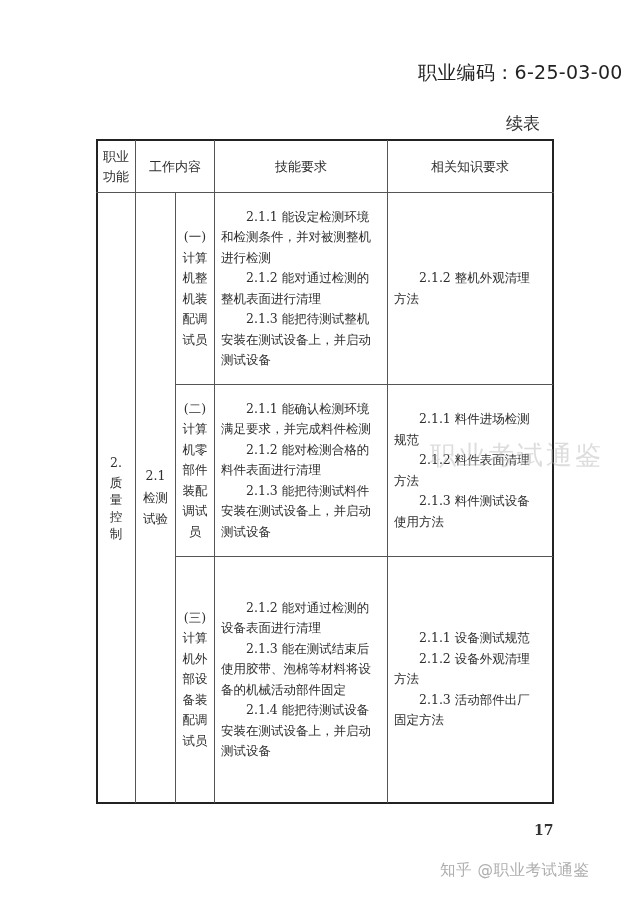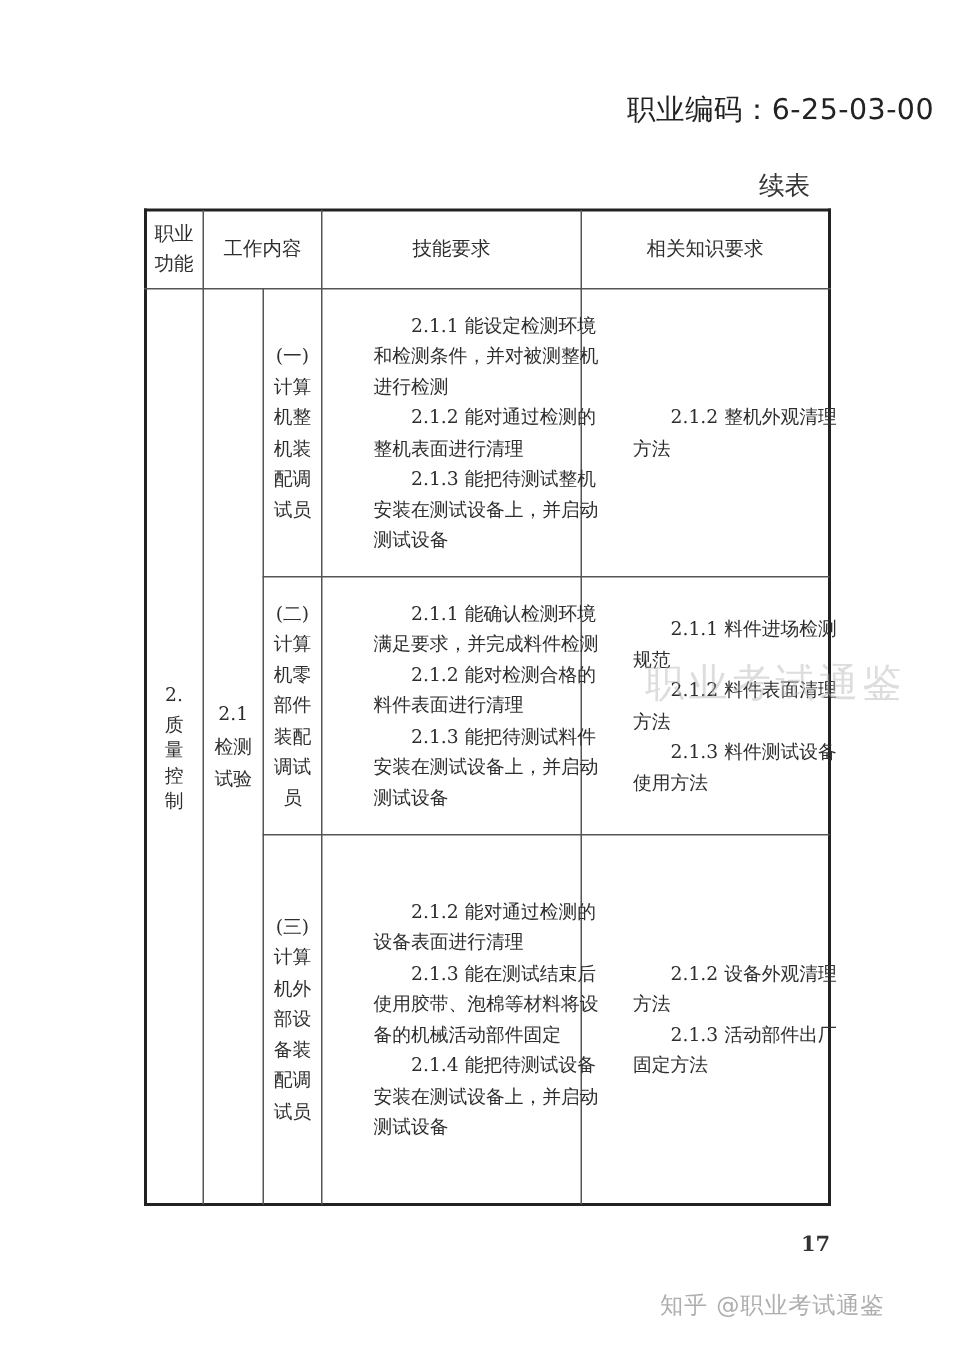--- a/index.html
+++ b/index.html
@@ -9,21 +9,21 @@
   }
   .abs { position:absolute; }
   .code { left:418px; top:60px; font-family:"DejaVu Sans","Liberation Sans",sans-serif; font-size:19px; color:#222; letter-spacing:0.3px; }
   .cont { left:506px; top:112px; font-size:17px; color:#333; }
   .line { position:absolute; background:#555; }
   .thick { background:#222; }
   .cell { position:absolute; box-sizing:border-box; font-size:12.5px; line-height:20.5px; color:#2e2e2e; }
   .hdr { display:flex; align-items:center; justify-content:center; text-align:center; font-size:13px; line-height:20px; }
   .vert { display:flex; flex-direction:column; align-items:center; justify-content:center; text-align:center; }
   .para { text-indent:2em; margin:0; }
-  .stack { padding:0 12px 0 4px;margin-left:28px; }
+  .stack { padding:0 12px 0 4px; }
   .page { left:534px; top:822px; font-size:14px; font-weight:bold; color:#333; }
   .wm1 { left:430px; top:438px; font-family:"DejaVu Sans","Liberation Sans",sans-serif; font-size:26px; color:rgba(180,180,180,0.45); letter-spacing:3px; }
   .wm2 { left:440px; top:860px; font-family:"DejaVu Sans","Liberation Sans",sans-serif; font-size:15.5px; color:rgba(160,160,160,0.85); letter-spacing:0.5px; }
 </style>
 </head>
 <body>
 
 <div class="abs code">职业编码：6-25-03-00</div>
 <div class="abs cont">续表</div>
 
@@ -105,20 +105,21 @@
     <div>备装</div>
     <div>配调</div>
     <div>试员</div>
   </div>
   <div class="cell vert stack" style="left:215px;top:557px;width:172px;height:245px;align-items:stretch;text-align:left;padding-left:6px;padding-right:8px;">
     <p class="para">2.1.2 能对通过检测的设备表面进行清理</p>
     <p class="para">2.1.3 能在测试结束后使用胶带、泡棉等材料将设备的机械活动部件固定</p>
     <p class="para">2.1.4 能把待测试设备安装在测试设备上，并启动测试设备</p>
   </div>
   <div class="cell vert stack" style="left:388px;top:557px;width:164px;height:245px;align-items:stretch;text-align:left;padding-left:6px;padding-right:12px;">
+    <p class="para">2.1.1 设备测试规范</p>
     <p class="para">2.1.2 设备外观清理方法</p>
     <p class="para">2.1.3 活动部件出厂固定方法</p>
   </div>
 </div>
 
 <div class="abs wm1">职业考试通鉴</div>
 <div class="abs page">17</div>
 <div class="abs wm2">知乎 @职业考试通鉴</div>
 
 </body></html>

